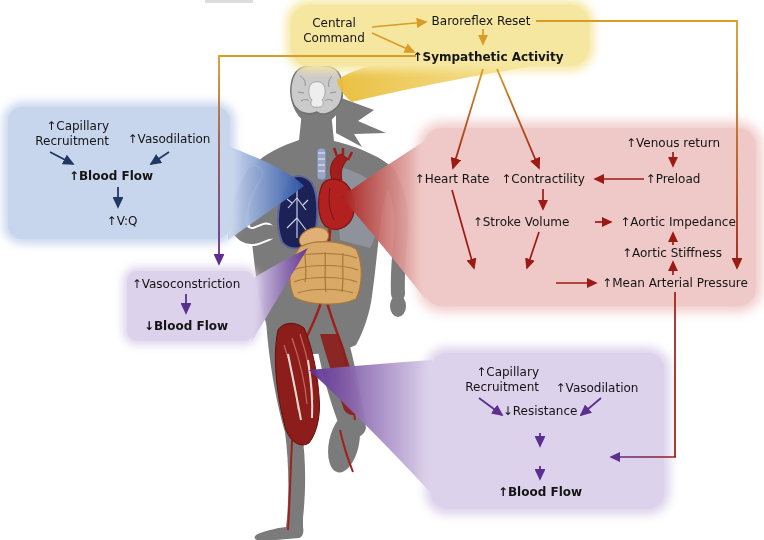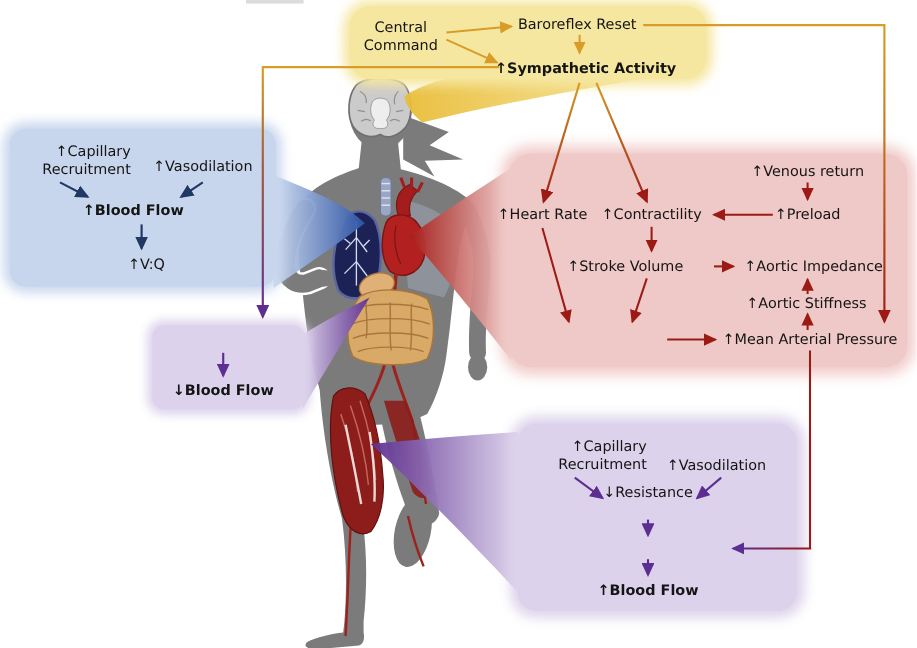--- a/index.html
+++ b/index.html
@@ -260,20 +260,21 @@
 
   <div class="lbl wrap" style="left:334px;top:31px;width:82px;">Central Command</div>
   <div class="lbl" style="left:481px;top:21px;">Baroreflex Reset</div>
   <div class="lbl b" style="left:488px;top:57px;">↑Sympathetic Activity</div>
 
   <div class="lbl block" style="left:17px;top:119px;width:92px;">↑Capillary Recruitment</div>
   <div class="lbl" style="left:169px;top:139px;">↑Vasodilation</div>
   <div class="lbl b" style="left:111px;top:176px;">↑Blood Flow</div>
   <div class="lbl" style="left:122px;top:221px;text-align:right;">↑V:Q</div>
 
+  <div class="lbl" style="left:186px;top:284px;">↑Vasoconstriction</div>
   <div class="lbl b" style="left:186px;top:326px;">↓Blood Flow</div>
 
   <div class="lbl" style="left:673px;top:143px;">↑Venous return</div>
   <div class="lbl" style="left:452px;top:179px;">↑Heart Rate</div>
   <div class="lbl" style="left:543px;top:179px;">↑Contractility</div>
   <div class="lbl" style="left:673px;top:179px;">↑Preload</div>
   <div class="lbl" style="left:521px;top:222px;">↑Stroke Volume</div>
   <div class="lbl" style="left:678px;top:222px;">↑Aortic Impedance</div>
   <div class="lbl" style="left:672px;top:253px;">↑Aortic Stiffness</div>
   <div class="lbl" style="left:675px;top:283px;">↑Mean Arterial Pressure</div>

